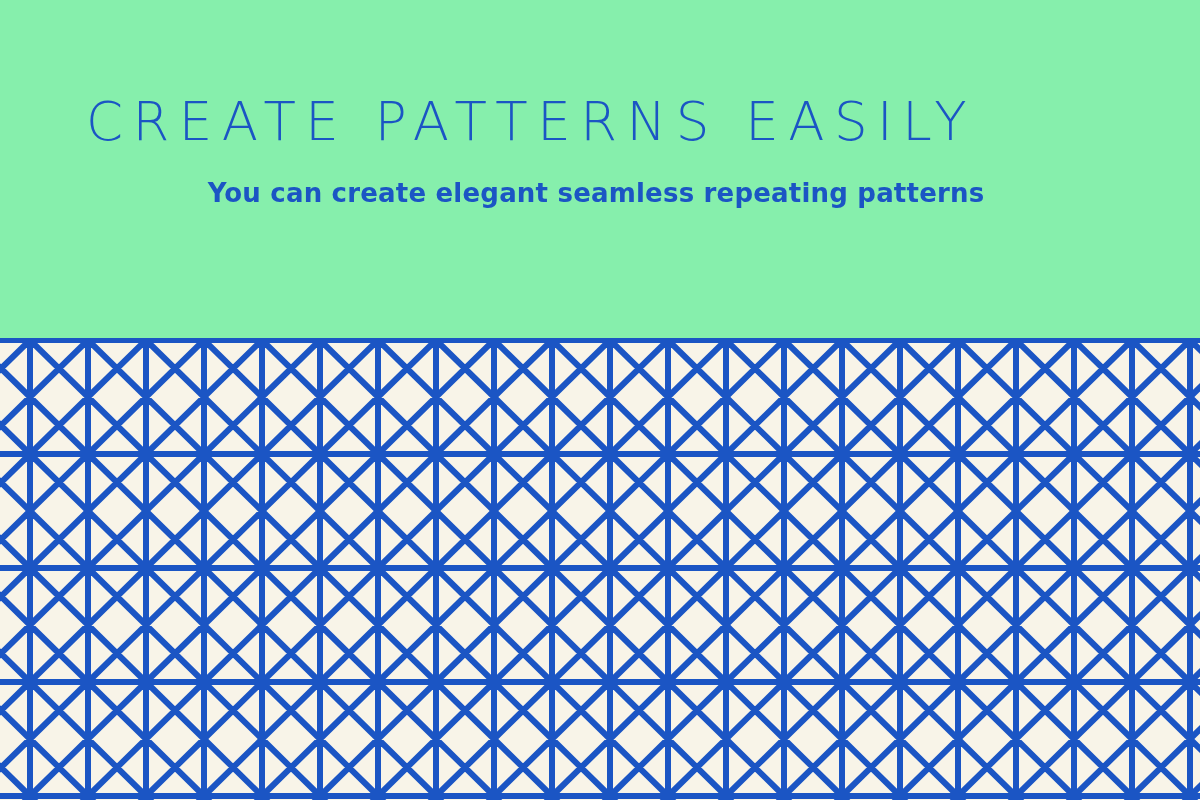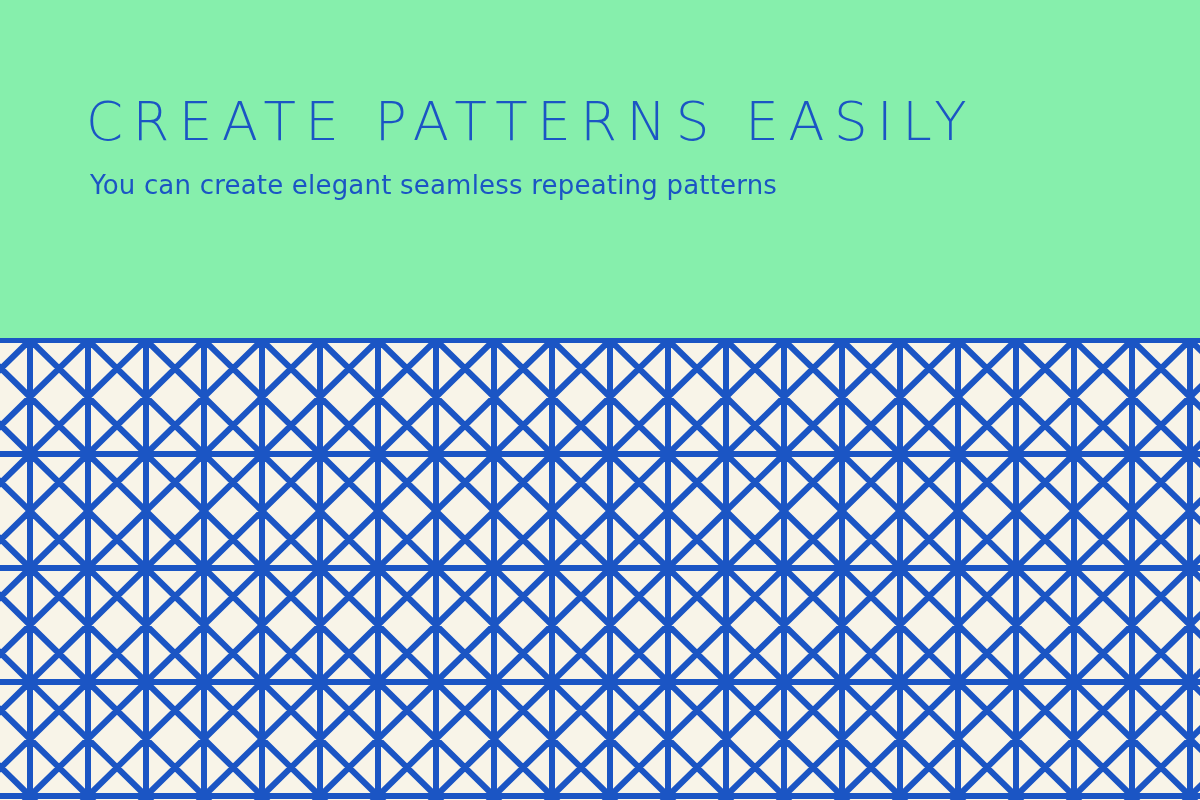--- a/index.html
+++ b/index.html
@@ -37,28 +37,29 @@
     font-weight: 300;
     font-size: 53px;
     line-height: 60px;
     letter-spacing: 9.5px;
     color: #1b55c4;
     white-space: nowrap;
     -webkit-font-smoothing: antialiased;
   }
 
   .poster-subtitle {
-    margin: 4px;
+    margin: 12px;
     padding-top: 12px;
     font-family: "DejaVu Sans", "Liberation Sans", sans-serif;
-    font-weight: 400;
+    font-weight: 700;
     font-size: 26px;
     line-height: 34px;
     letter-spacing: 0.2px;
     color: #1b55c4;
+    text-align: center;
   }
   .poster-subtitle .sub-line {
     display: block;
     white-space: nowrap;
   }
 
   
   .pattern-band {
     position: absolute;
     left: 0;

